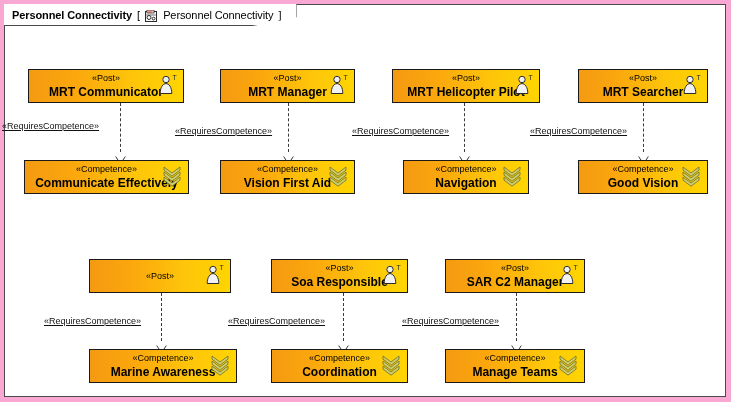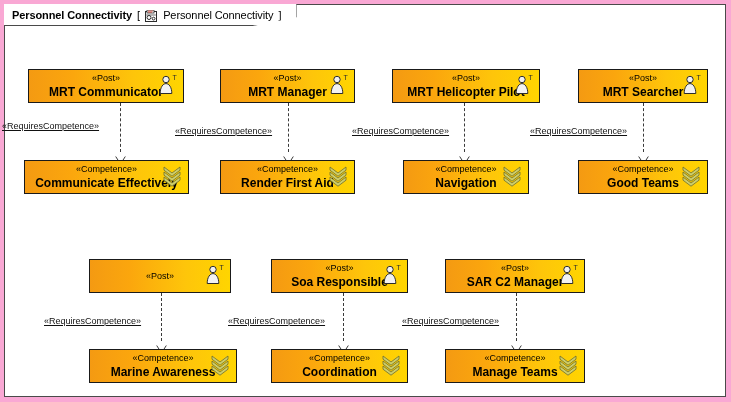--- a/index.html
+++ b/index.html
@@ -243,39 +243,39 @@
         <div class="node-stereo">«Competence»</div>
         <div class="node-name">Communicate Effectively</div>
         <div class="node-icon"><svg width="20" height="22" viewBox="0 0 20 22">
             <path d="M1,2 L9,8 L17,2 L17,5.2 L9,11.2 L1,5.2 Z" fill="#cfcf6a" stroke="#6d6d2e" stroke-width="0.8"></path>
             <path d="M1,7 L9,13 L17,7 L17,10.2 L9,16.2 L1,10.2 Z" fill="#cfcf6a" stroke="#6d6d2e" stroke-width="0.8"></path>
             <path d="M1,12 L9,18 L17,12 L17,15.2 L9,21.2 L1,15.2 Z" fill="#cfcf6a" stroke="#6d6d2e" stroke-width="0.8"></path>
           </svg></div>
       </div>
       <div class="node" style="left: 220px; top: 160px; width: 135px; height: 34px;">
         <div class="node-stereo">«Competence»</div>
-        <div class="node-name">Render First Aid</div>
+        <div class="node-name">Vision First Aid</div>
         <div class="node-icon"><svg width="20" height="22" viewBox="0 0 20 22">
             <path d="M1,2 L9,8 L17,2 L17,5.2 L9,11.2 L1,5.2 Z" fill="#cfcf6a" stroke="#6d6d2e" stroke-width="0.8"></path>
             <path d="M1,7 L9,13 L17,7 L17,10.2 L9,16.2 L1,10.2 Z" fill="#cfcf6a" stroke="#6d6d2e" stroke-width="0.8"></path>
             <path d="M1,12 L9,18 L17,12 L17,15.2 L9,21.2 L1,15.2 Z" fill="#cfcf6a" stroke="#6d6d2e" stroke-width="0.8"></path>
           </svg></div>
       </div>
       <div class="node" style="left: 403px; top: 160px; width: 126px; height: 34px;">
         <div class="node-stereo">«Competence»</div>
         <div class="node-name">Navigation</div>
         <div class="node-icon"><svg width="20" height="22" viewBox="0 0 20 22">
             <path d="M1,2 L9,8 L17,2 L17,5.2 L9,11.2 L1,5.2 Z" fill="#cfcf6a" stroke="#6d6d2e" stroke-width="0.8"></path>
             <path d="M1,7 L9,13 L17,7 L17,10.2 L9,16.2 L1,10.2 Z" fill="#cfcf6a" stroke="#6d6d2e" stroke-width="0.8"></path>
             <path d="M1,12 L9,18 L17,12 L17,15.2 L9,21.2 L1,15.2 Z" fill="#cfcf6a" stroke="#6d6d2e" stroke-width="0.8"></path>
           </svg></div>
       </div>
       <div class="node" style="left: 578px; top: 160px; width: 130px; height: 34px;">
         <div class="node-stereo">«Competence»</div>
-        <div class="node-name">Good Teams</div>
+        <div class="node-name">Good Vision</div>
         <div class="node-icon"><svg width="20" height="22" viewBox="0 0 20 22">
             <path d="M1,2 L9,8 L17,2 L17,5.2 L9,11.2 L1,5.2 Z" fill="#cfcf6a" stroke="#6d6d2e" stroke-width="0.8"></path>
             <path d="M1,7 L9,13 L17,7 L17,10.2 L9,16.2 L1,10.2 Z" fill="#cfcf6a" stroke="#6d6d2e" stroke-width="0.8"></path>
             <path d="M1,12 L9,18 L17,12 L17,15.2 L9,21.2 L1,15.2 Z" fill="#cfcf6a" stroke="#6d6d2e" stroke-width="0.8"></path>
           </svg></div>
       </div>
       <div class="node" style="left: 89px; top: 259px; width: 142px; height: 34px;">
         <div class="node-stereo">«Post»</div>
         <div class="node-icon"><svg width="20" height="22" viewBox="0 0 20 22">
             <circle cx="8" cy="5.5" r="3.2" fill="#f2f2f2" stroke="#2b2b2b" stroke-width="1"></circle>

